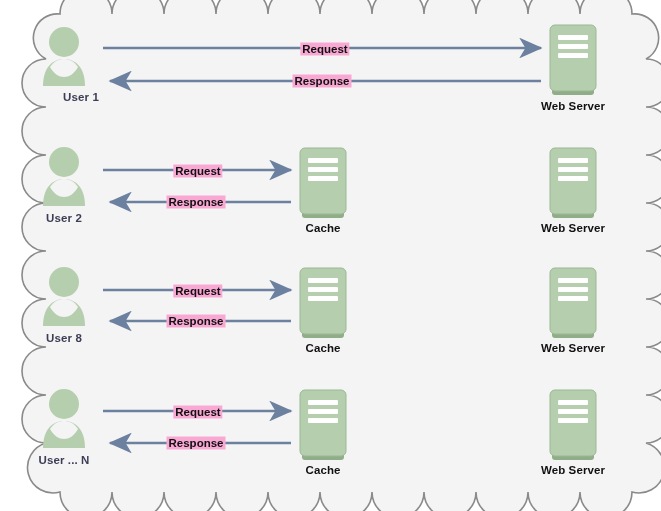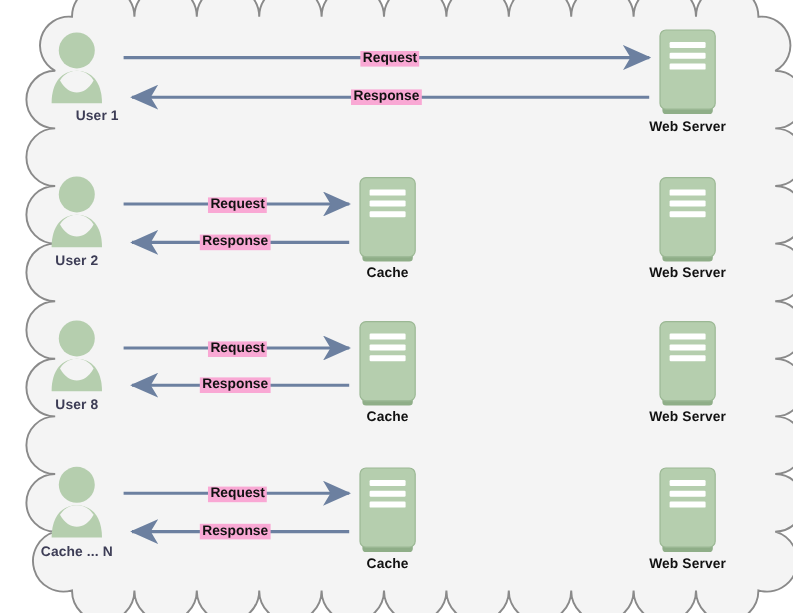--- a/index.html
+++ b/index.html
@@ -195,20 +195,20 @@
     <div class="node-label device-label" style="left:573px; top:222px;">Web Server</div>
     <div class="edge-label" style="left:198px; top:171px;">Request</div>
     <div class="edge-label" style="left:196px; top:202px;">Response</div>
 
     <div class="node-label user-label" style="left:64px; top:332px;">User 8</div>
     <div class="node-label device-label" style="left:323px; top:342px;">Cache</div>
     <div class="node-label device-label" style="left:573px; top:342px;">Web Server</div>
     <div class="edge-label" style="left:198px; top:291px;">Request</div>
     <div class="edge-label" style="left:196px; top:321px;">Response</div>
 
-    <div class="node-label user-label" style="left:64px; top:454px;">Cache ... N</div>
+    <div class="node-label user-label" style="left:64px; top:454px;">User ... N</div>
     <div class="node-label device-label" style="left:323px; top:464px;">Cache</div>
     <div class="node-label device-label" style="left:573px; top:464px;">Web Server</div>
     <div class="edge-label" style="left:198px; top:412px;">Request</div>
     <div class="edge-label" style="left:196px; top:443px;">Response</div>
 
   </div>
 </div>
 
 </body></html>

